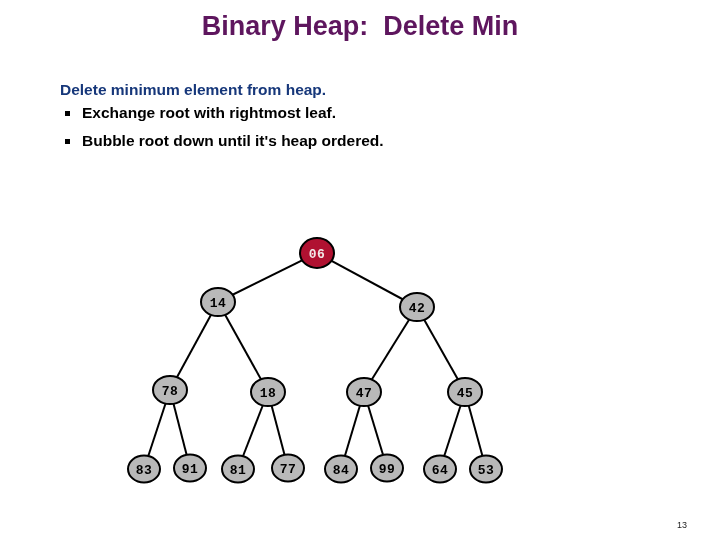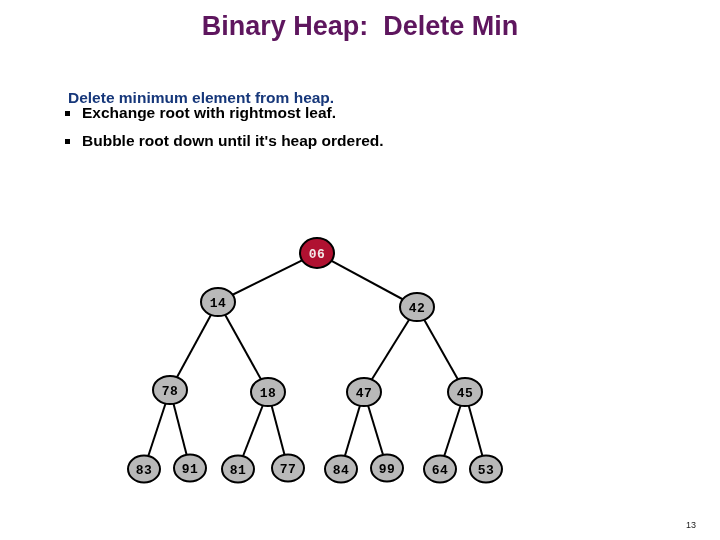--- a/index.html
+++ b/index.html
@@ -1,34 +1,34 @@
 <!DOCTYPE html>
 <html><head>
 <meta charset="utf-8">
 <style>
   html,body{margin:0;padding:0;background:#fff;}
   .slide{position:relative;width:720px;height:540px;background:#ffffff;overflow:hidden;
          font-family:"Liberation Sans",sans-serif;}
   .title{position:absolute;top:11px;left:0;width:100%;text-align:center;
          font-size:27px;font-weight:bold;margin:0;white-space:pre;}
   .heading{position:absolute;left:56px;top:77px;font-size:15.5px;font-weight:bold;
-           margin:12px;white-space:pre;}
+           margin:4px;white-space:pre;}
   .bullet-row{position:absolute;display:flex;align-items:center;
               font-size:15.5px;font-weight:bold;color:#000;}
   .bullet-row .sq{width:5px;height:5px;background:#000;margin-right:12px;flex:0 0 auto;}
   .bullet-row span{white-space:pre;}
   #bullet-0{left:65px;top:104px;}
   #bullet-1{left:65px;top:132px;}
   .sub-row{position:absolute;left:75px;top:158px;font-size:15.5px;font-weight:bold;}
   .sub-row span{white-space:pre;}
   .sub-row .dash{margin-right:7px;}
   .tree-svg{position:absolute;left:0;top:0;}
   text.node-label{font-family:"Liberation Mono","DejaVu Sans Mono",monospace;
                   font-weight:bold;font-size:13px;letter-spacing:0.5px;}
-  .page-num{position:absolute;right:24px;top:520px;font-size:9px;color:#222;}
+  .page-num{position:absolute;right:33px;top:520px;font-size:9px;color:#222;}
 </style>
 </head>
 <body>
 
 <div class="slide">
 
   <h1 class="title" style="color: rgb(94, 22, 94);">Binary Heap:  Delete Min</h1>
 
   <p class="heading" style="color: rgb(22, 55, 122);">Delete minimum element from heap.</p>
 

